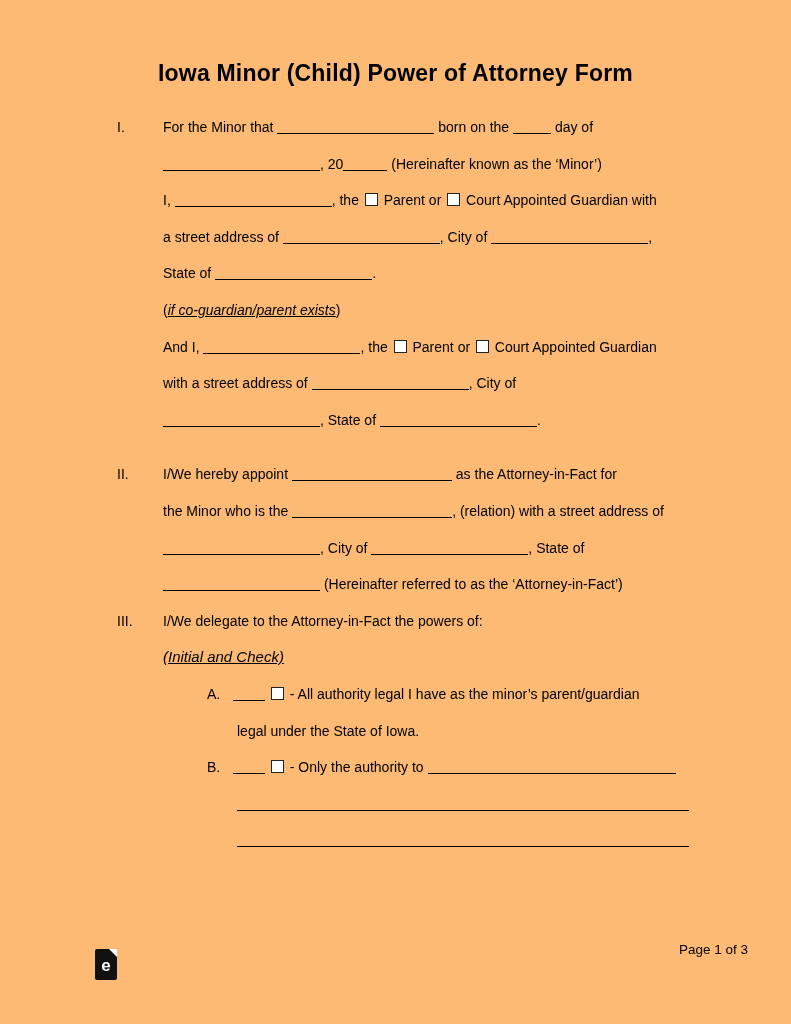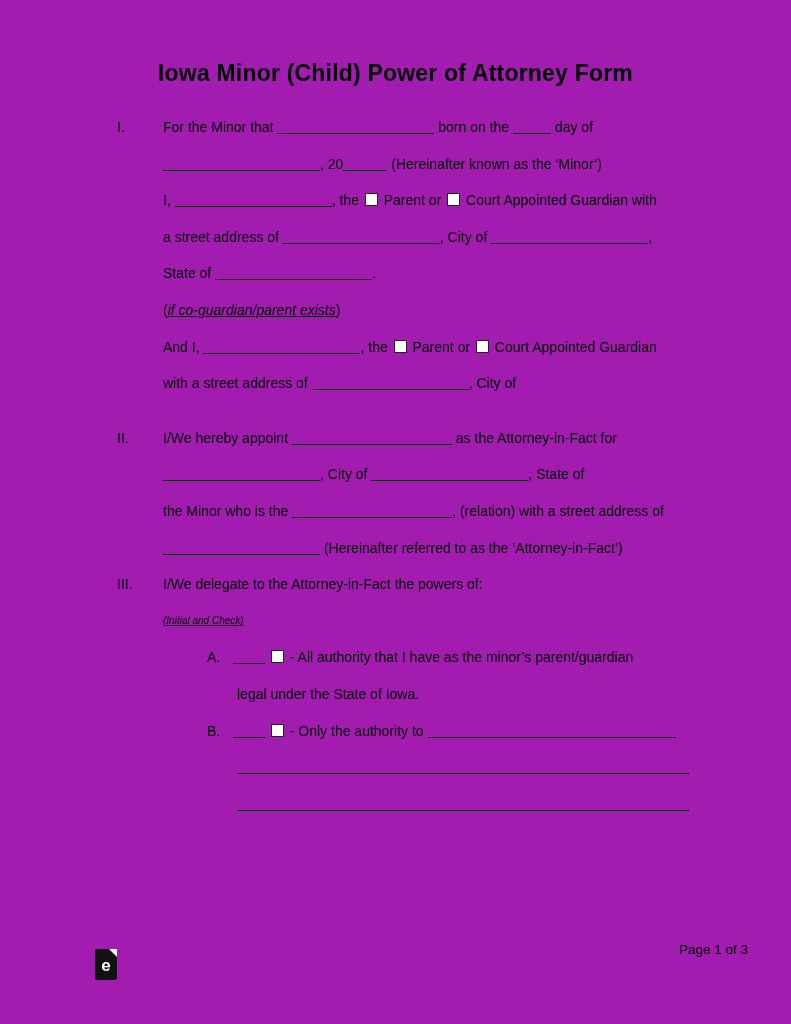--- a/index.html
+++ b/index.html
@@ -4,21 +4,21 @@
 <style>
   html, body {
     margin: 0;
     padding: 0;
     background: #ffffff;
   }
   .page {
     position: relative;
     width: 791px;
     height: 1024px;
-    background: #a21caf;
+    background: #fdba74;
     color: #000000;
     font-family: "Liberation Sans", "DejaVu Sans", sans-serif;
     overflow: hidden;
   }
   .title {
     margin: 0;
     padding-top: 60px;
     font-size: 23px;
     font-weight: bold;
     text-align: center;
@@ -29,21 +29,21 @@
     margin-left: 163px;
     margin-right: 60px;
   }
   .line {
     position: relative;
     height: 36.6px;
     line-height: 36.6px;
     font-size: 14px;
     white-space: nowrap;
   }
-  .line.small { font-size: 10px; }
+  .line.small { font-size: 15px; }
   .line.subcont { padding-left: 74px; }
   .roman {
     position: absolute;
     left: -46px;
     top: 0;
   }
   .letter {
     display: inline-block;
     margin-left: 44px;
     width: 26px;
@@ -110,27 +110,28 @@
 
   <div class="content">
       <div class="line"><span class="roman">I.</span><span>For the Minor that </span><span class="blank" style="width: 157px;"></span><span> born on the </span><span class="blank" style="width: 38px;"></span><span> day of</span></div>
       <div class="line"><span class="blank" style="width: 157px;"></span><span>, 20</span><span class="blank" style="width: 44px;"></span><span> (Hereinafter known as the ‘Minor’)</span></div>
       <div class="line"><span>I, </span><span class="blank" style="width: 157px;"></span><span>, the </span><span class="checkbox"></span><span> Parent or </span><span class="checkbox"></span><span> Court Appointed Guardian with</span></div>
       <div class="line"><span>a street address of </span><span class="blank" style="width: 157px;"></span><span>, City of </span><span class="blank" style="width: 157px;"></span><span>,</span></div>
       <div class="line"><span>State of </span><span class="blank" style="width: 157px;"></span><span>.</span></div>
       <div class="line"><span>(</span><span class="iu">if co-guardian/parent exists</span><span>)</span></div>
       <div class="line"><span>And I, </span><span class="blank" style="width: 157px;"></span><span>, the </span><span class="checkbox"></span><span> Parent or </span><span class="checkbox"></span><span> Court Appointed Guardian</span></div>
       <div class="line"><span>with a street address of </span><span class="blank" style="width: 157px;"></span><span>, City of</span></div>
+      <div class="line"><span class="blank" style="width: 157px;"></span><span>, State of </span><span class="blank" style="width: 157px;"></span><span>.</span></div>
       <div class="line" style="margin-top: 18px;"><span class="roman">II.</span><span>I/We hereby appoint </span><span class="blank" style="width: 160px;"></span><span> as the Attorney-in-Fact for</span></div>
+      <div class="line"><span>the Minor who is the </span><span class="blank" style="width: 160px;"></span><span>, (relation) with a street address of</span></div>
       <div class="line"><span class="blank" style="width: 157px;"></span><span>, City of </span><span class="blank" style="width: 157px;"></span><span>, State of</span></div>
-      <div class="line"><span>the Minor who is the </span><span class="blank" style="width: 160px;"></span><span>, (relation) with a street address of</span></div>
       <div class="line"><span class="blank" style="width: 157px;"></span><span> (Hereinafter referred to as the ‘Attorney-in-Fact’)</span></div>
       <div class="line"><span class="roman">III.</span><span>I/We delegate to the Attorney-in-Fact the powers of:</span></div>
       <div class="line small"><span class="iu">(Initial and Check)</span></div>
-      <div class="line"><span class="letter">A.</span><span class="blank" style="width: 32px;"></span><span> </span><span class="checkbox"></span><span> - All authority that I have as the minor’s parent/guardian</span></div>
+      <div class="line"><span class="letter">A.</span><span class="blank" style="width: 32px;"></span><span> </span><span class="checkbox"></span><span> - All authority legal I have as the minor’s parent/guardian</span></div>
       <div class="line subcont"><span>legal under the State of Iowa.</span></div>
       <div class="line"><span class="letter">B.</span><span class="blank" style="width: 32px;"></span><span> </span><span class="checkbox"></span><span> - Only the authority to </span><span class="blank" style="width: 248px;"></span></div>
       <div class="line subcont"><span class="blank" style="width: 452px;"></span></div>
       <div class="line subcont"><span class="blank" style="width: 452px;"></span></div>
     </div>
 
   <div class="footer-logo">
     <span class="logo-letter">e</span>
   </div>
   <div class="page-label">Page 1 of 3</div>

